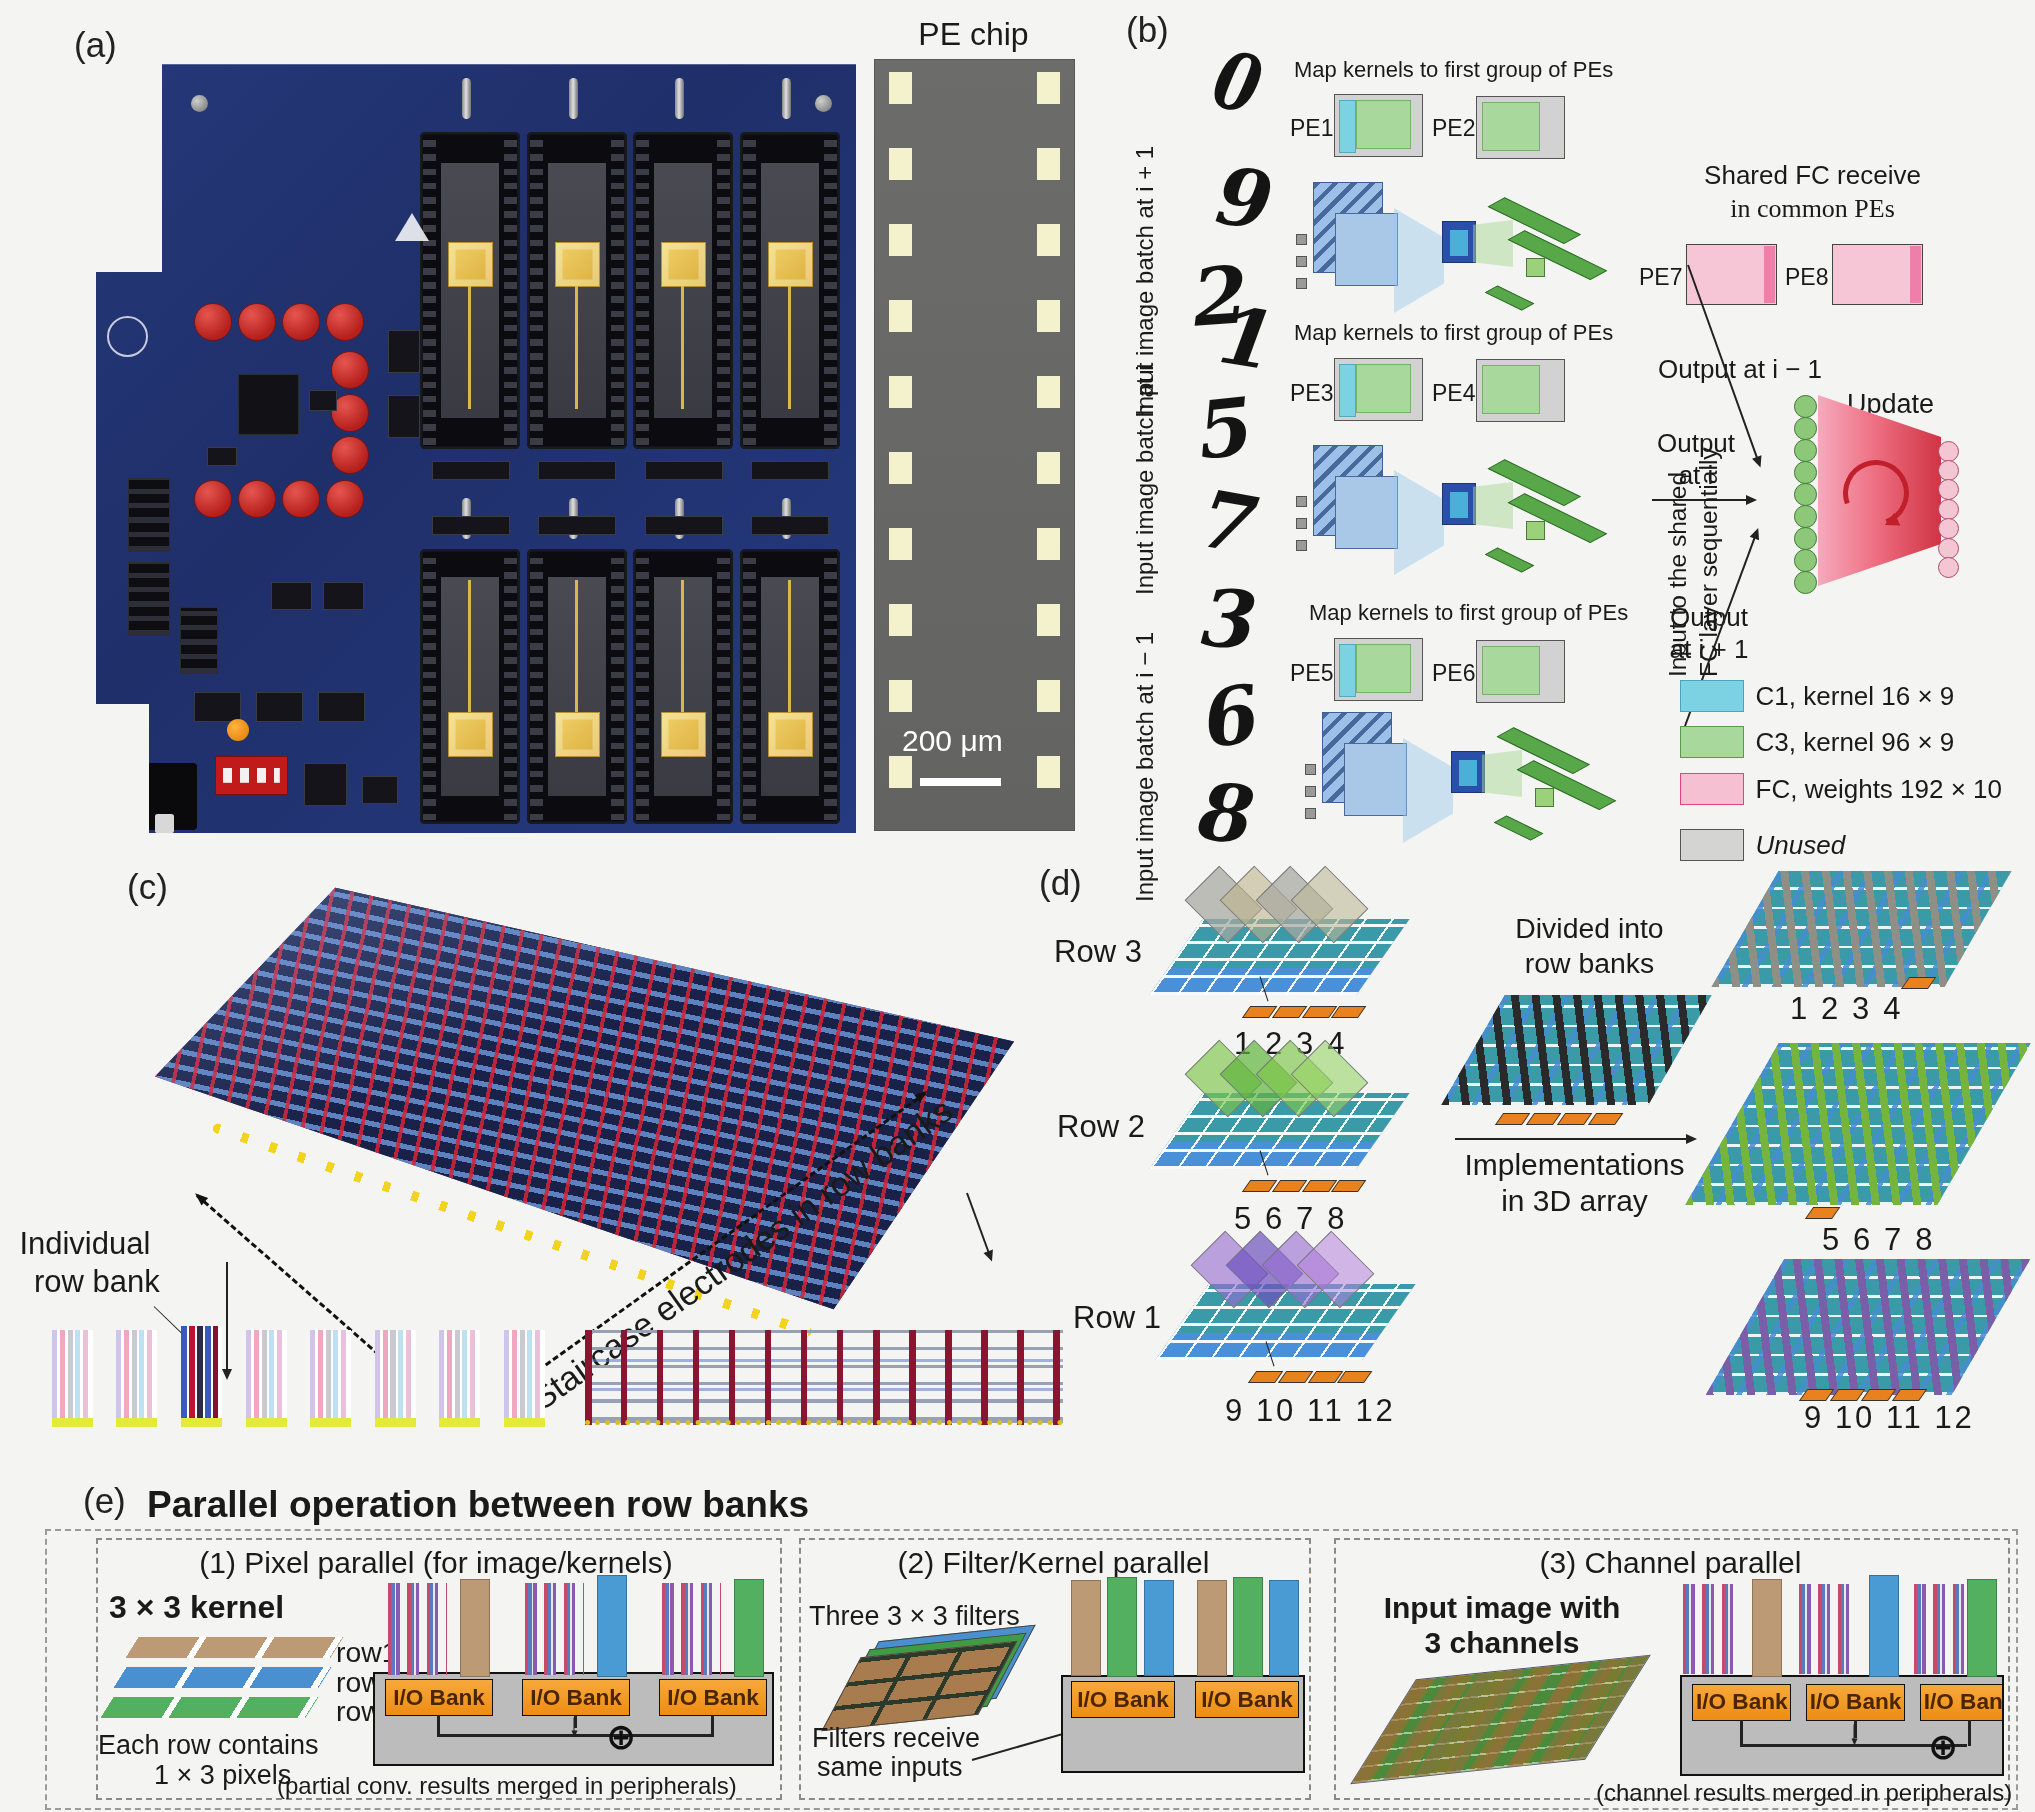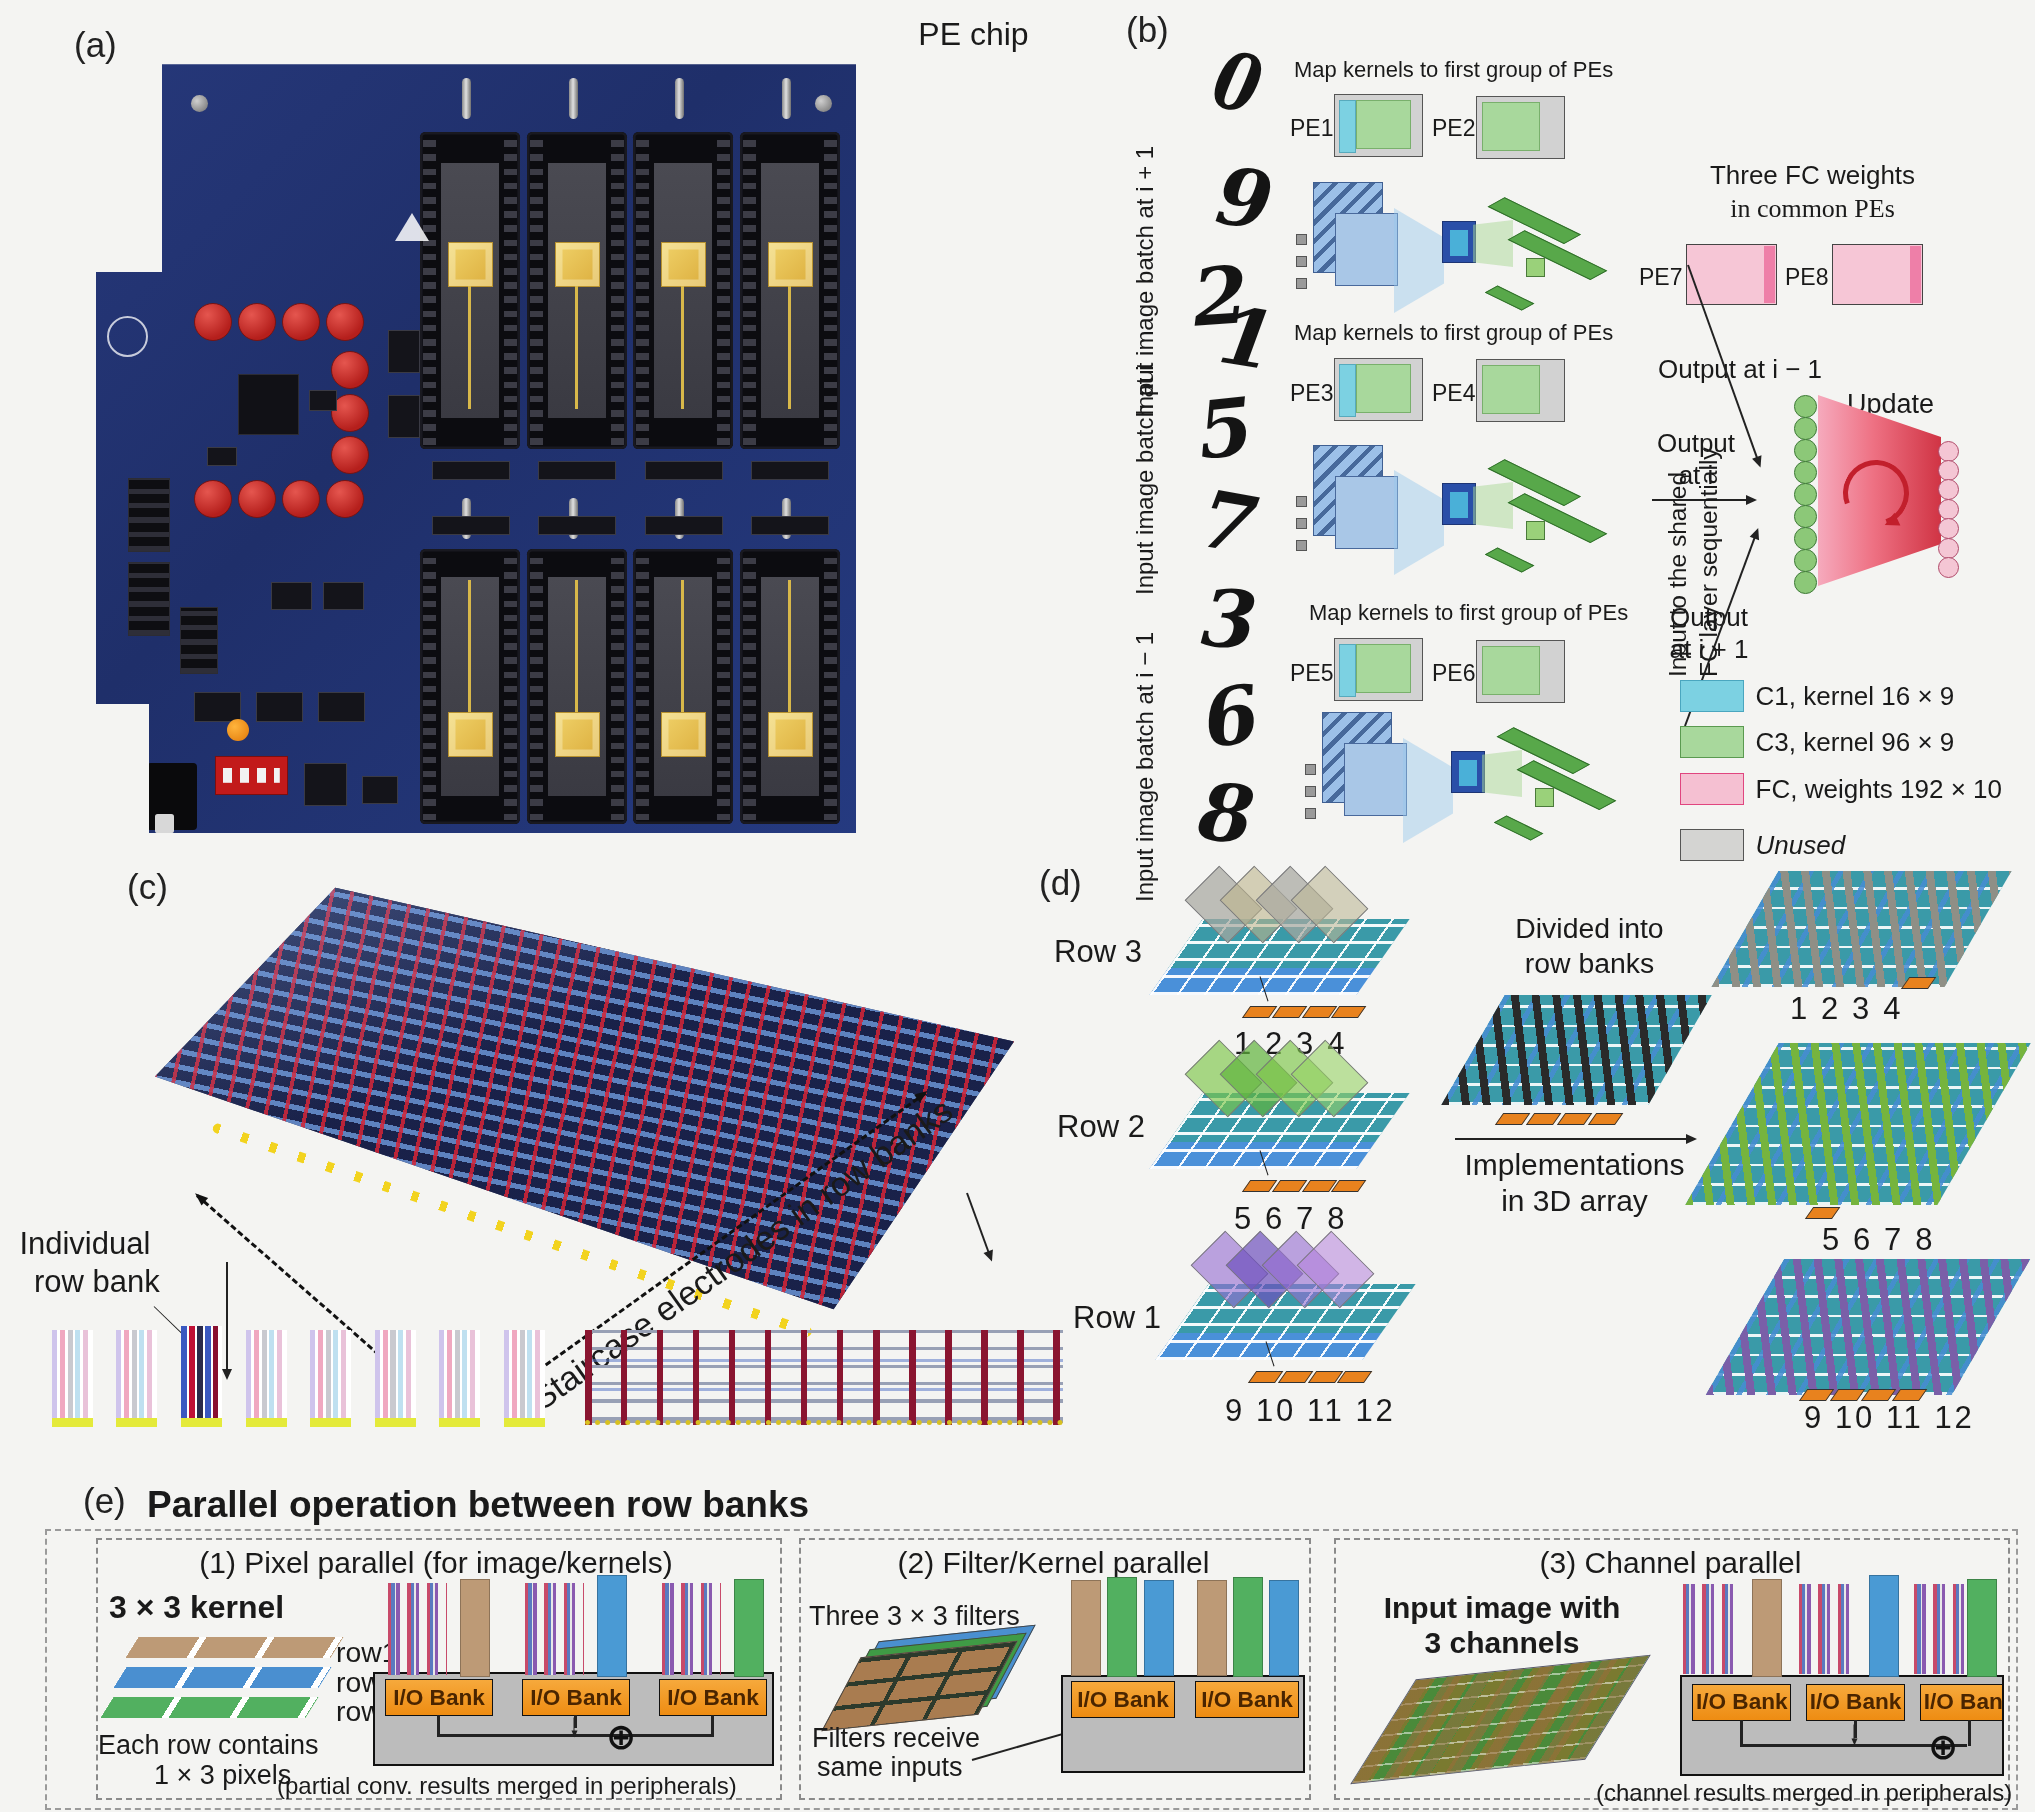--- a/index.html
+++ b/index.html
@@ -237,20 +237,26 @@
     <div class="abs" style="left:227px;top:660px;width:22px;height:22px;border-radius:50%;background:radial-gradient(circle at 35% 35%,#ffb43c,#e07808);"></div>
     <div class="abs" style="left:147px;top:704px;width:50px;height:67px;background:#0a0a0c;border-radius:3.9px;"></div>
     <div class="abs" style="left:155px;top:755px;width:19.4px;height:19.4px;background:#d8d8d8;border-radius:2.6px;"></div>
     <div class="mchip" style="left:304px;top:704px;width:41px;height:41px;"></div>
     <div class="mchip" style="left:362px;top:717px;width:34px;height:26px;"></div>
     <div class="mchip" style="left:388px;top:271px;width:30px;height:41px;"></div>
     <div class="mchip" style="left:388px;top:336px;width:30px;height:41px;"></div>
   </div>
 
   <div class="abs ctr nw" style="left:874px;top:15.5px;width:199px;font-size:32px;">PE chip</div>
+  <div class="abs pechip" style="left:874px;top:59px;width:199px;height:770px;">
+    <div class="padcol" style="left:14.2px;top:11.6px;bottom:13px;"></div>
+    <div class="padcol" style="right:14.2px;top:11.6px;bottom:13px;"></div>
+    <div class="abs nw" style="left:27px;top:664px;font-size:30px;color:#fff;">200 μm</div>
+    <div class="abs" style="left:45px;top:718px;width:81px;height:7.8px;background:#fff;"></div>
+  </div>
 
   <div class="abs lbl" style="left:1126px;top:10.3px;">(b)</div>
 
   <div class="vblock" style="left:1159px;top:388px;">Input image batch at i + 1</div>
   <div class="vblock" style="left:1159px;top:567px;">Input image batch at i</div>
   <div class="vblock" style="left:1159px;top:874px;">Input image batch at i − 1</div>
 
   <div class="digit" style="left:1210px;top:43px;transform:rotate(14deg) scaleX(.82);">0</div>
   <div class="digit" style="left:1217px;top:159px;transform:rotate(8deg);">9</div>
   <div class="digit" style="left:1193px;top:257px;transform:rotate(-4deg);">2</div>
@@ -332,21 +338,21 @@
   <div class="cnn-trap" style="left:1403px;top:738px;width:50px;height:105px;clip-path:polygon(0 0,100% 28%,100% 72%,0 100%);"></div>
   <div class="cnn-cube" style="left:1451px;top:751px;width:32px;height:40px;">
       <i></i>
     </div>
   <div class="gtrap" style="left:1482px;top:750px;width:40px;height:47px;clip-path:polygon(0 10%,100% 0,100% 100%,0 90%);"></div>
   <div class="gbar" style="left:1505px;top:724px;width:83px;transform:rotate(26deg) skewX(-35deg);"></div>
   <div class="gbar" style="left:1525px;top:757px;width:90px;transform:rotate(26deg) skewX(-35deg);"></div>
   <div class="gcube" style="left:1535px;top:788px;"></div>
   <div class="gbar" style="left:1500px;top:813px;width:39px;height:10.3px;transform:rotate(26deg) skewX(-35deg);"></div>
 
-  <div class="abs ctr nw" style="left:1693px;top:160px;width:239px;font-size:26px;">Three FC weights</div>
+  <div class="abs ctr nw" style="left:1693px;top:160px;width:239px;font-size:26px;">Shared FC receive</div>
   <div class="abs ctr nw" style="left:1693px;top:194px;width:239px;font-size:26px;font-family:Liberation Serif, serif;">in common PEs</div>
   <div class="pelbl" style="left:1639px;top:264px;">PE7</div>
   <div class="fcbox" style="left:1686px;top:244px;"></div>
   <div class="pelbl" style="left:1785px;top:264px;">PE8</div>
   <div class="fcbox" style="left:1832px;top:244px;"></div>
 
   <div class="abs nw" style="left:1658px;top:354px;font-size:26px;">Output at i − 1</div>
   <div class="ln" style="left:1688px;top:264px;width:212px;transform:rotate(70.3deg);"></div>
 
   <div class="abs ctr nw" style="left:1641px;top:428px;width:110px;font-size:26px;">Output</div>

